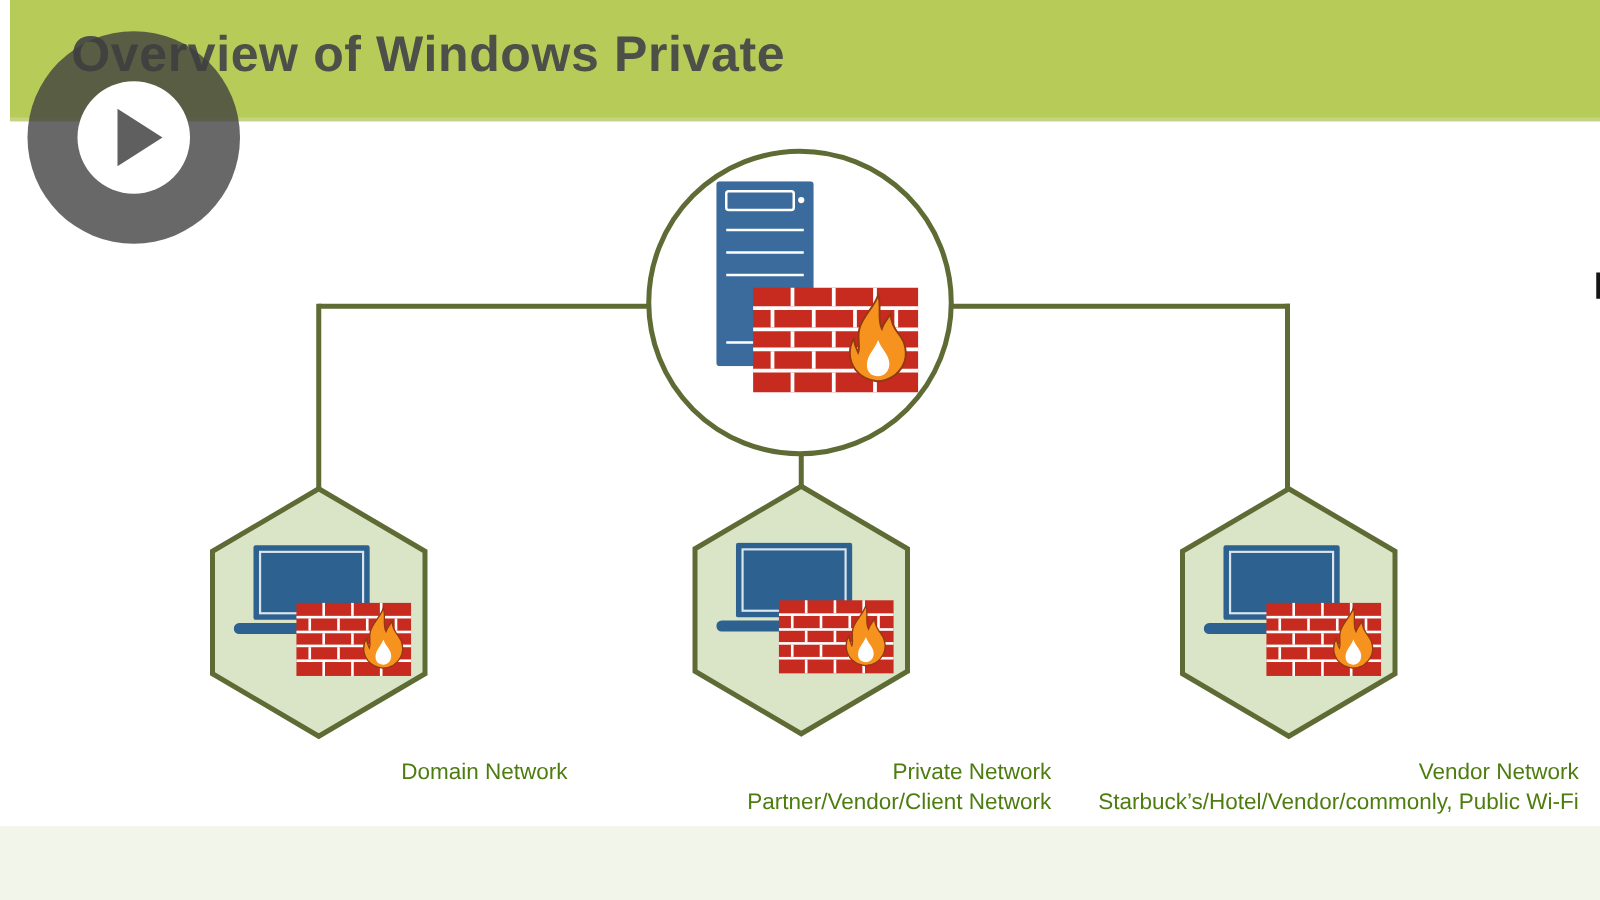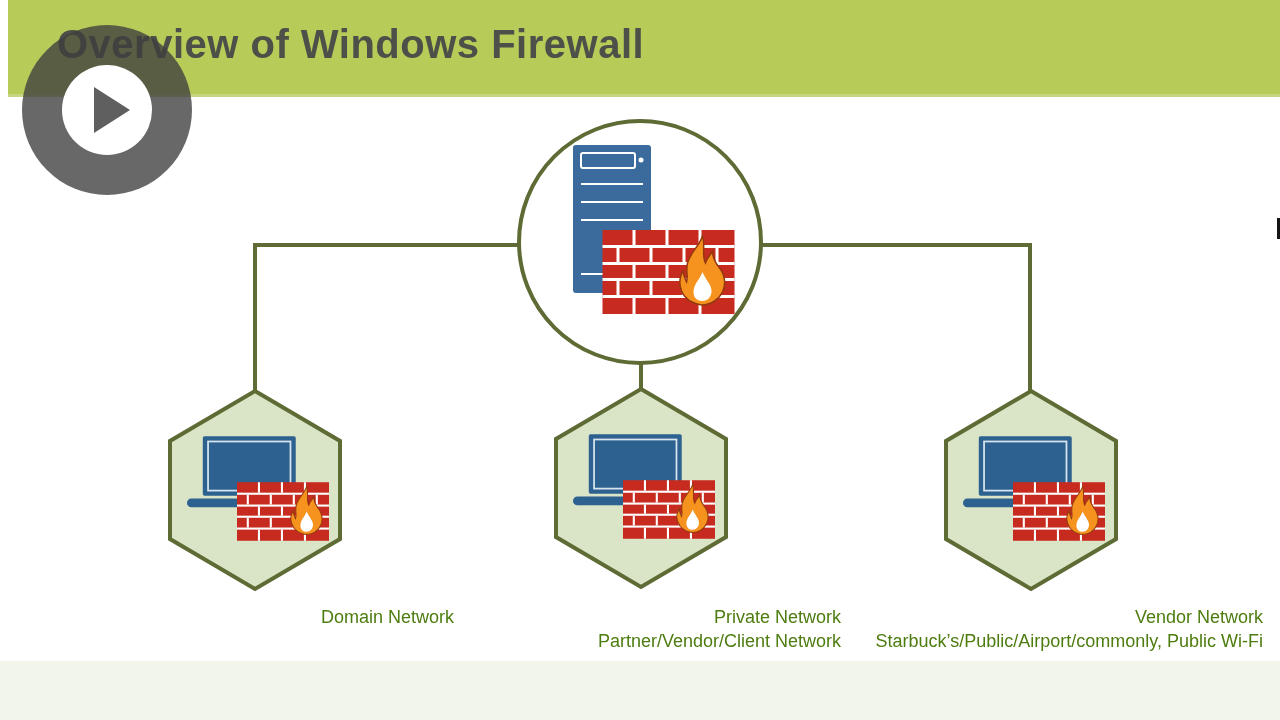--- a/index.html
+++ b/index.html
@@ -93,21 +93,21 @@
       <rect x="18" y="0" width="106" height="68" rx="2" fill="#2d6190"></rect>
       <rect x="24" y="6" width="94" height="56" fill="none" stroke="#d8e4ee" stroke-width="2"></rect>
       <rect x="0" y="71" width="112" height="10" rx="5" fill="#2d6190"></rect>
     </g>
   </defs>
 </svg>
 
 <div class="stage">
 
   <div class="header">
-    <h1 class="title">Overview of Windows Firewall</h1>
+    <h1 class="title">Overview of Windows Private</h1>
   </div>
 
   <div class="play-btn">
     <div class="play-inner">
       <div class="play-tri"></div>
     </div>
   </div>
 
   <div class="conn" style="left:255px;top:243px;width:266px;height:4px;"></div>
   <div class="conn" style="left:759px;top:243px;width:273px;height:4px;"></div>
@@ -162,19 +162,19 @@
 
   <div class="nodelabel" style="left:54px;width:400px;">
     <div>Domain Network</div>
   </div>
   <div class="nodelabel" style="left:441px;width:400px;">
     <div>Private Network</div>
     <div>Partner/Vendor/Client Network</div>
   </div>
   <div class="nodelabel" style="left:803px;width:460px;">
     <div>Vendor Network</div>
-    <div>Starbuck’s/Public/Airport/commonly, Public Wi-Fi</div>
+    <div>Starbuck’s/Hotel/Vendor/commonly, Public Wi-Fi</div>
   </div>
 
   <div class="footer-band"></div>
   <div class="edge-artifact"></div>
 
 </div>
 
 </body></html>

